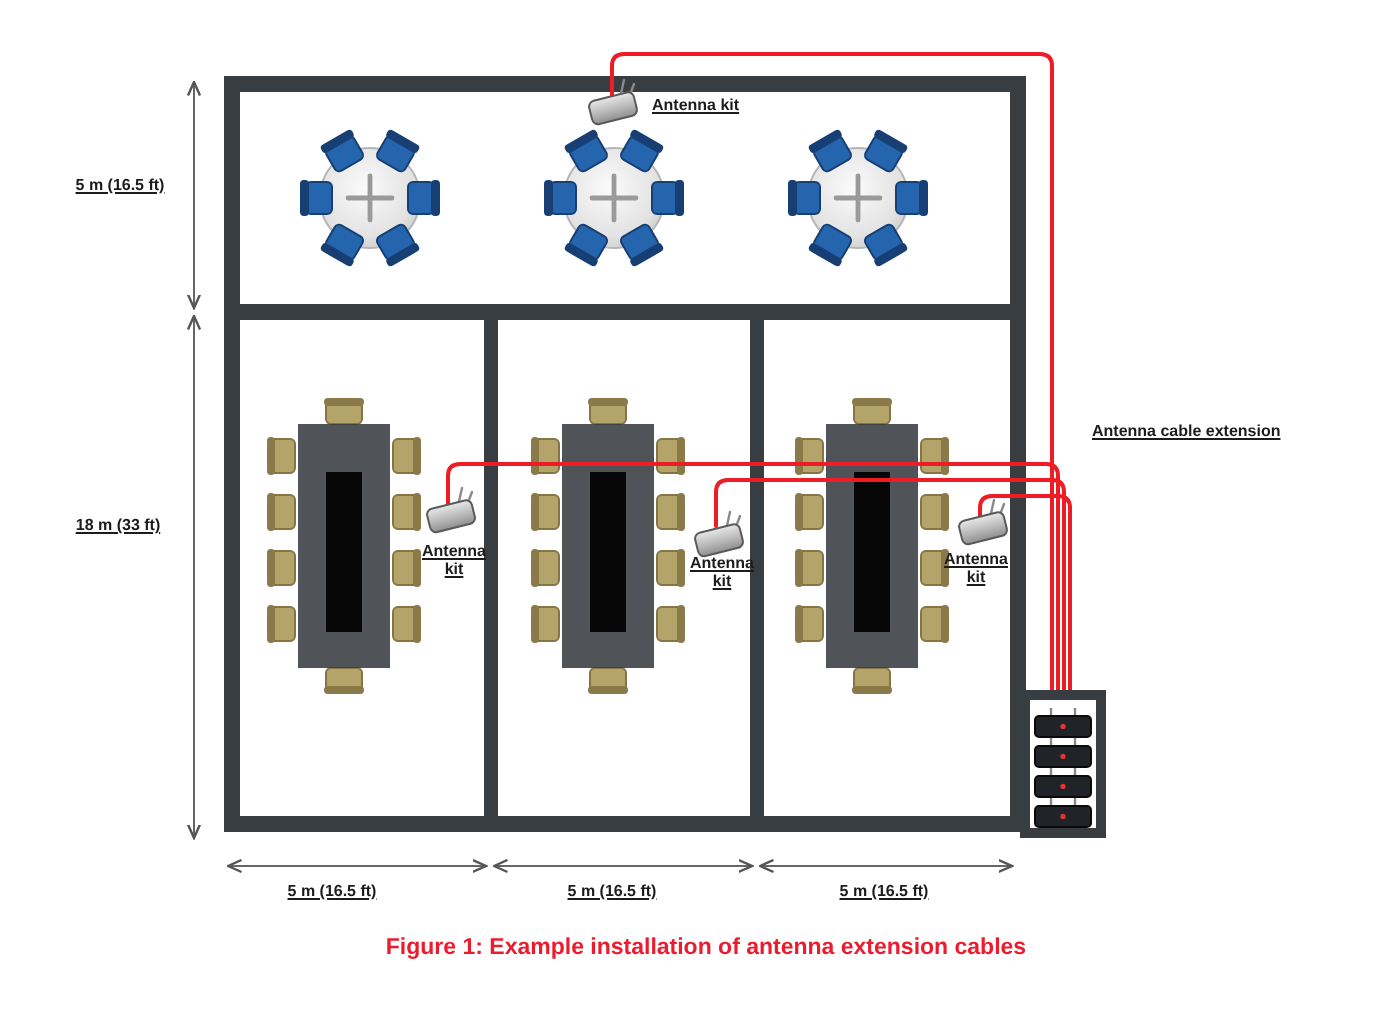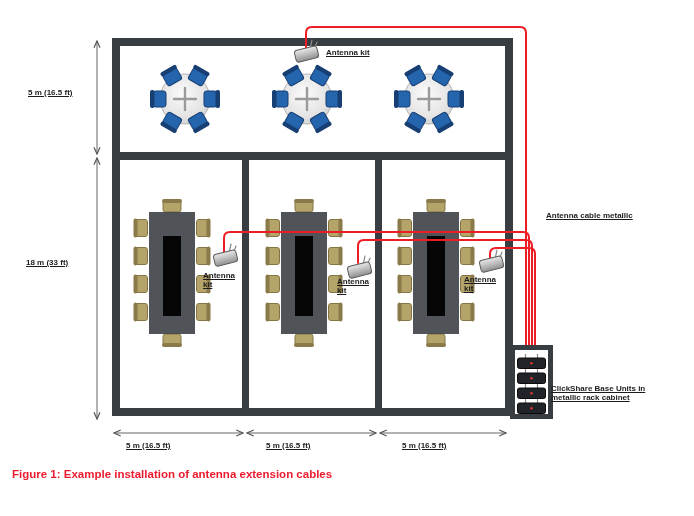--- a/index.html
+++ b/index.html
@@ -5,23 +5,23 @@
   html,body{margin:0;padding:0;background:#ffffff;}
   .stage{
     position:relative;width:694px;height:516px;background:#ffffff;overflow:hidden;
     font-family:"Liberation Sans",sans-serif;
   }
   .stage svg{position:absolute;left:0;top:0;}
   .lbl{
     position:absolute;font-size:8px;font-weight:bold;color:#1c1c1c;
     line-height:9px;white-space:pre-line;text-decoration:underline;
   }
-  .lbl.center{text-align:left;}
+  .lbl.center{text-align:center;}
   .caption{
-    position:absolute;left:0;right:0;top:468px;
+    position:absolute;left:0;right:0;top:468px;text-align:center;
     font-size:11.5px;font-weight:bold;color:var(--caption,#ec1b2e);margin-left:12px;
   }
   .wall{fill:var(--wall,#383d42);}
   .dim{stroke:#666;stroke-width:1;}
   .cable{fill:none;stroke:var(--cable,#ee1c25);stroke-width:2;stroke-linecap:round;}
   .round-table{stroke:#b5b5b5;stroke-width:1;}
   .table-cross{stroke:#9a9a9a;stroke-width:2.4;stroke-linecap:round;}
   .chair-blue{fill:var(--chair-blue,#2565ae);stroke:#173f73;stroke-width:1;}
   .chair-blue-back{fill:#173f73;}
   .chair-tan{fill:var(--chair-tan,#b4a46a);stroke:#857545;stroke-width:1;}
@@ -301,18 +301,16 @@
   <div class="lbl center" style="left:402px;top:441px;width:80px;">5 m (16.5 ft)</div>
 
   <div class="lbl" style="left:326px;top:48px;">Antenna kit</div>
   <div class="lbl center" style="left:203px;top:271px;width:48px;">Antenna
 kit</div>
   <div class="lbl center" style="left:337px;top:277px;width:48px;">Antenna
 kit</div>
   <div class="lbl center" style="left:464px;top:275px;width:48px;">Antenna
 kit</div>
 
-  <div class="lbl" style="left:546px;top:211px;">Antenna cable metallic</div>
-  <div class="lbl center" style="left:551px;top:384px;width:100px;">ClickShare Base Units in
-metallic rack cabinet</div>
+  <div class="lbl" style="left:546px;top:211px;">Antenna cable extension</div>
 
   <div class="caption">Figure 1: Example installation of antenna extension cables</div>
 </div>
 
 </body></html>

